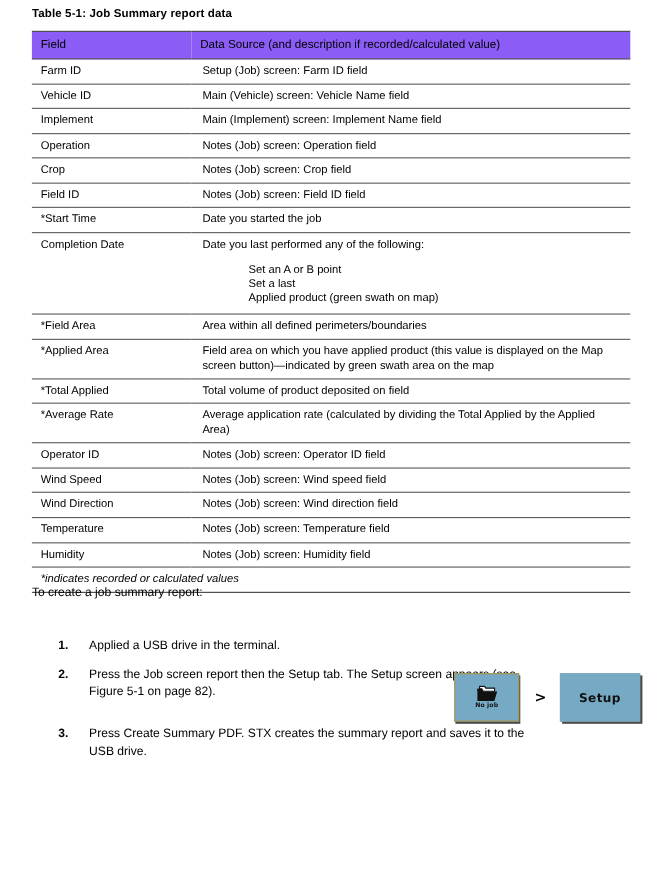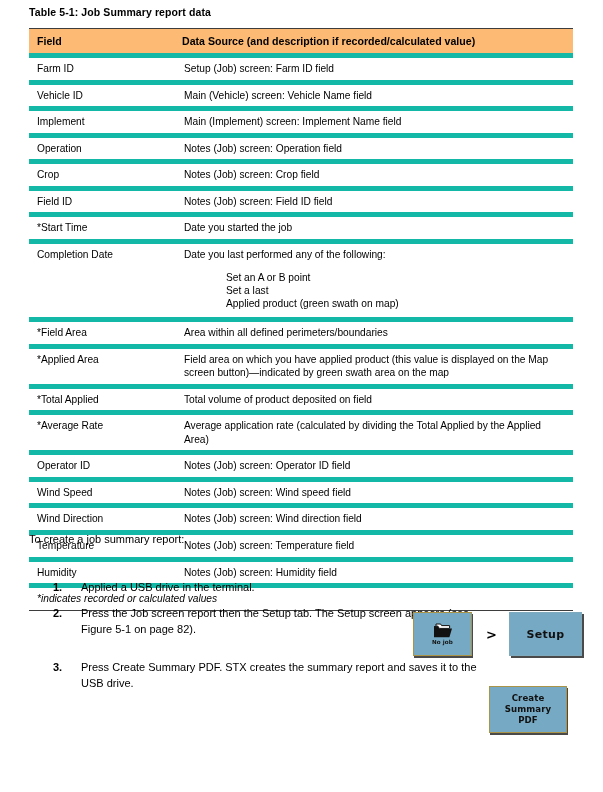--- a/index.html
+++ b/index.html
@@ -47,26 +47,26 @@
   .data-table col.c-field  { width: 145px; }
   .data-table col.c-source { width: 399px; }
 
   .data-table th,
   .data-table td {
     text-align: left;
     vertical-align: top;
     font-size: 10.2px;
     line-height: 1.33;
     padding: 4px 6px 4px 8px;
-    border-top: 5px solid #14b8a6;
+    border-top: 1px solid #14b8a6;
     border-bottom: 1px solid #5a5a5a;
   }
   .data-table thead th {
-    background: #fdba74;
-    font-weight: bold;
+    background: #8b5cf6;
+    font-weight: normal;
     font-size: 10.6px;
     padding-top: 5px;
     padding-bottom: 5px;
     border-top: 1.4px solid #3d3d3d;
     border-bottom: 1px solid #5a5a5a;
   }
   .data-table td.src { padding-left: 10px; }
 
   
   .sub-list {
@@ -339,19 +339,14 @@
       <span class="label">No job</span>
     </div>
 
     <span class="arrow">&gt;</span>
 
     <div class="ui-btn btn-setup">
       <span class="label">Setup</span>
     </div>
   </div>
 
-  <div class="ui-btn btn-createpdf">
-    <span class="label">Create</span>
-    <span class="label">Summary</span>
-    <span class="label">PDF</span>
-  </div>
 
 </div>
 
 </body></html>

